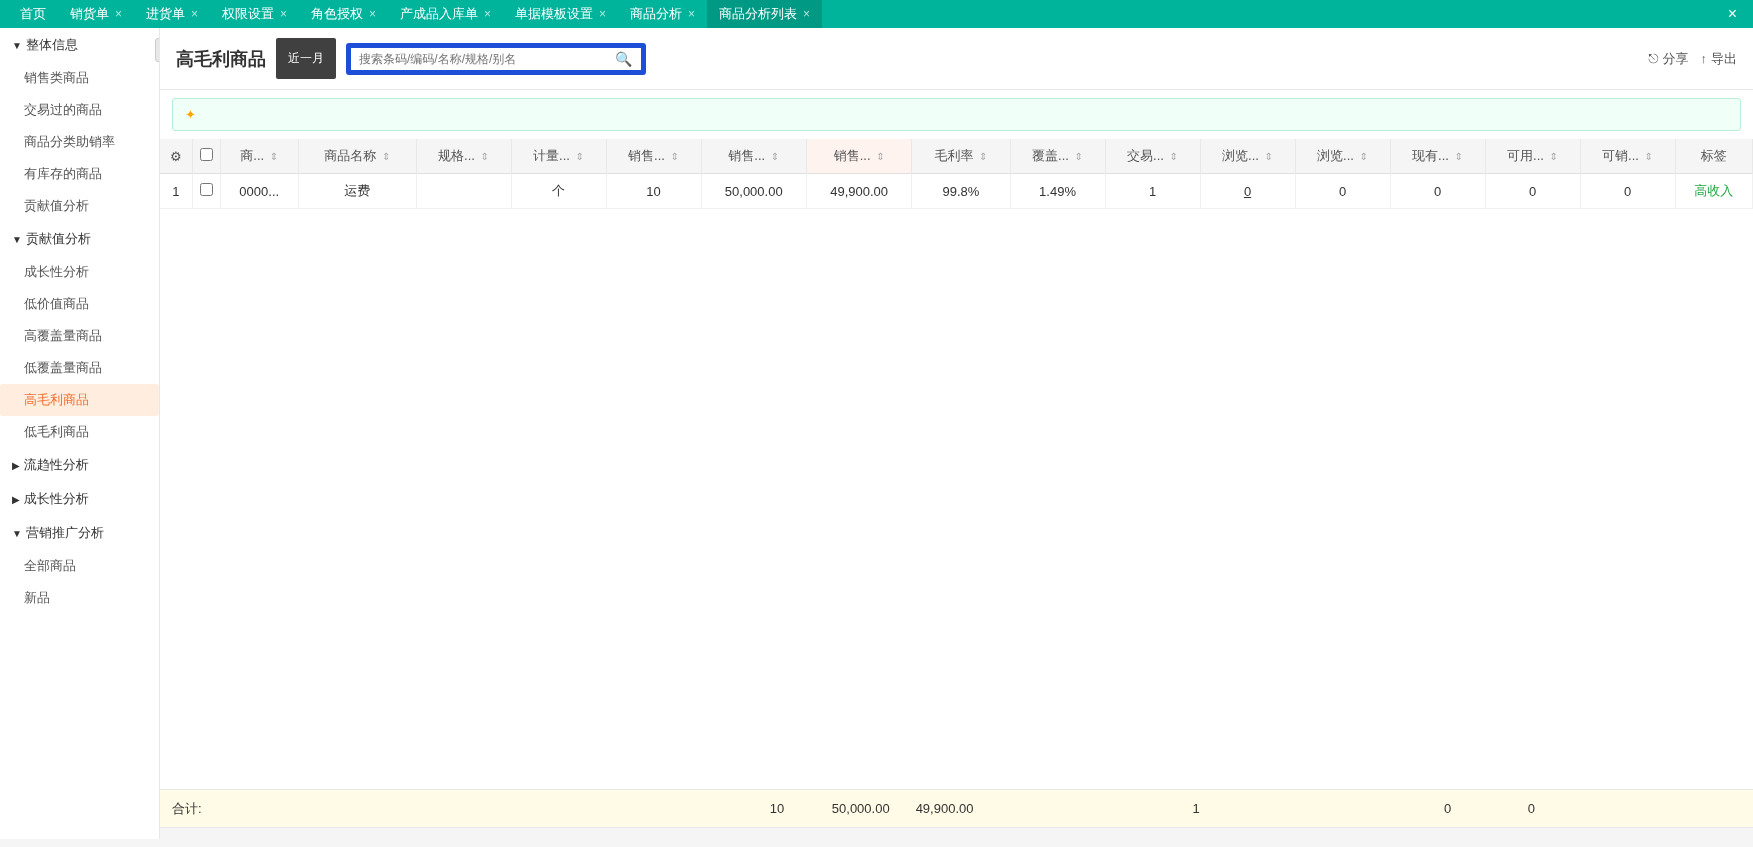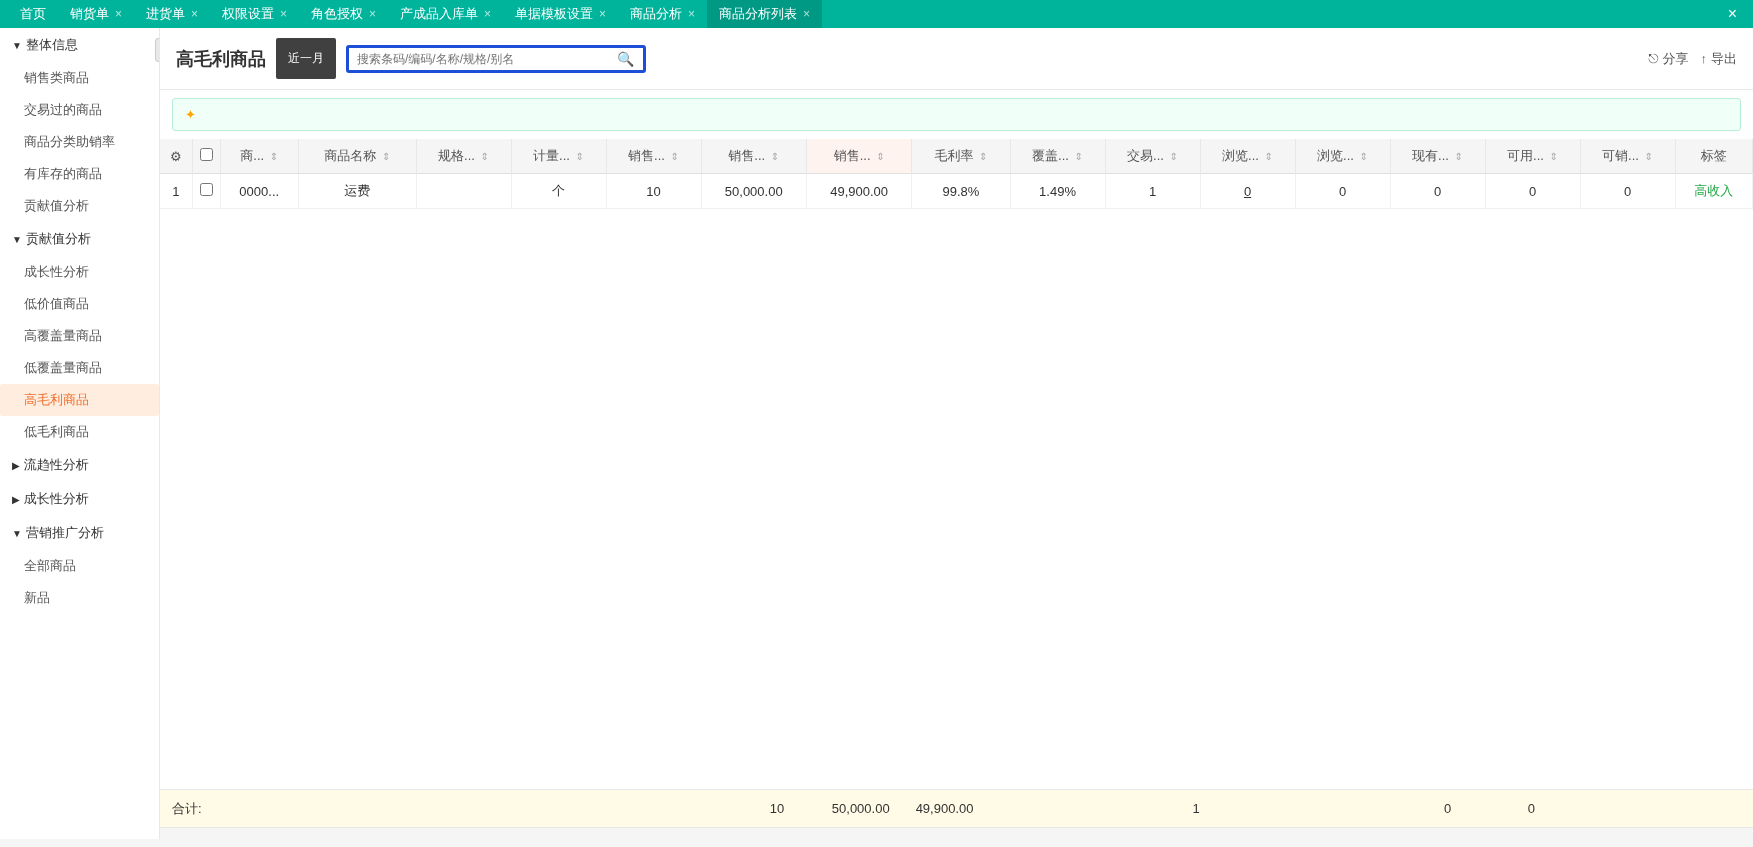--- a/index.html
+++ b/index.html
@@ -124,21 +124,21 @@
       color: white;
       border: none;
       padding: 12px 12px;
       border-radius: 2px;
       cursor: pointer;
       font-size: 12px;
     }
     .search-box {
       display: flex;
       align-items: center;
-      border: 3px solid #1d4ed8;
+      border: 5px solid #1d4ed8;
       border-radius: 3px;
       padding: 3px 8px;
       flex: 1;
       max-width: 300px;
     }
     .search-box input {
       border: none;
       outline: none;
       font-size: 12px;
       flex: 1;

